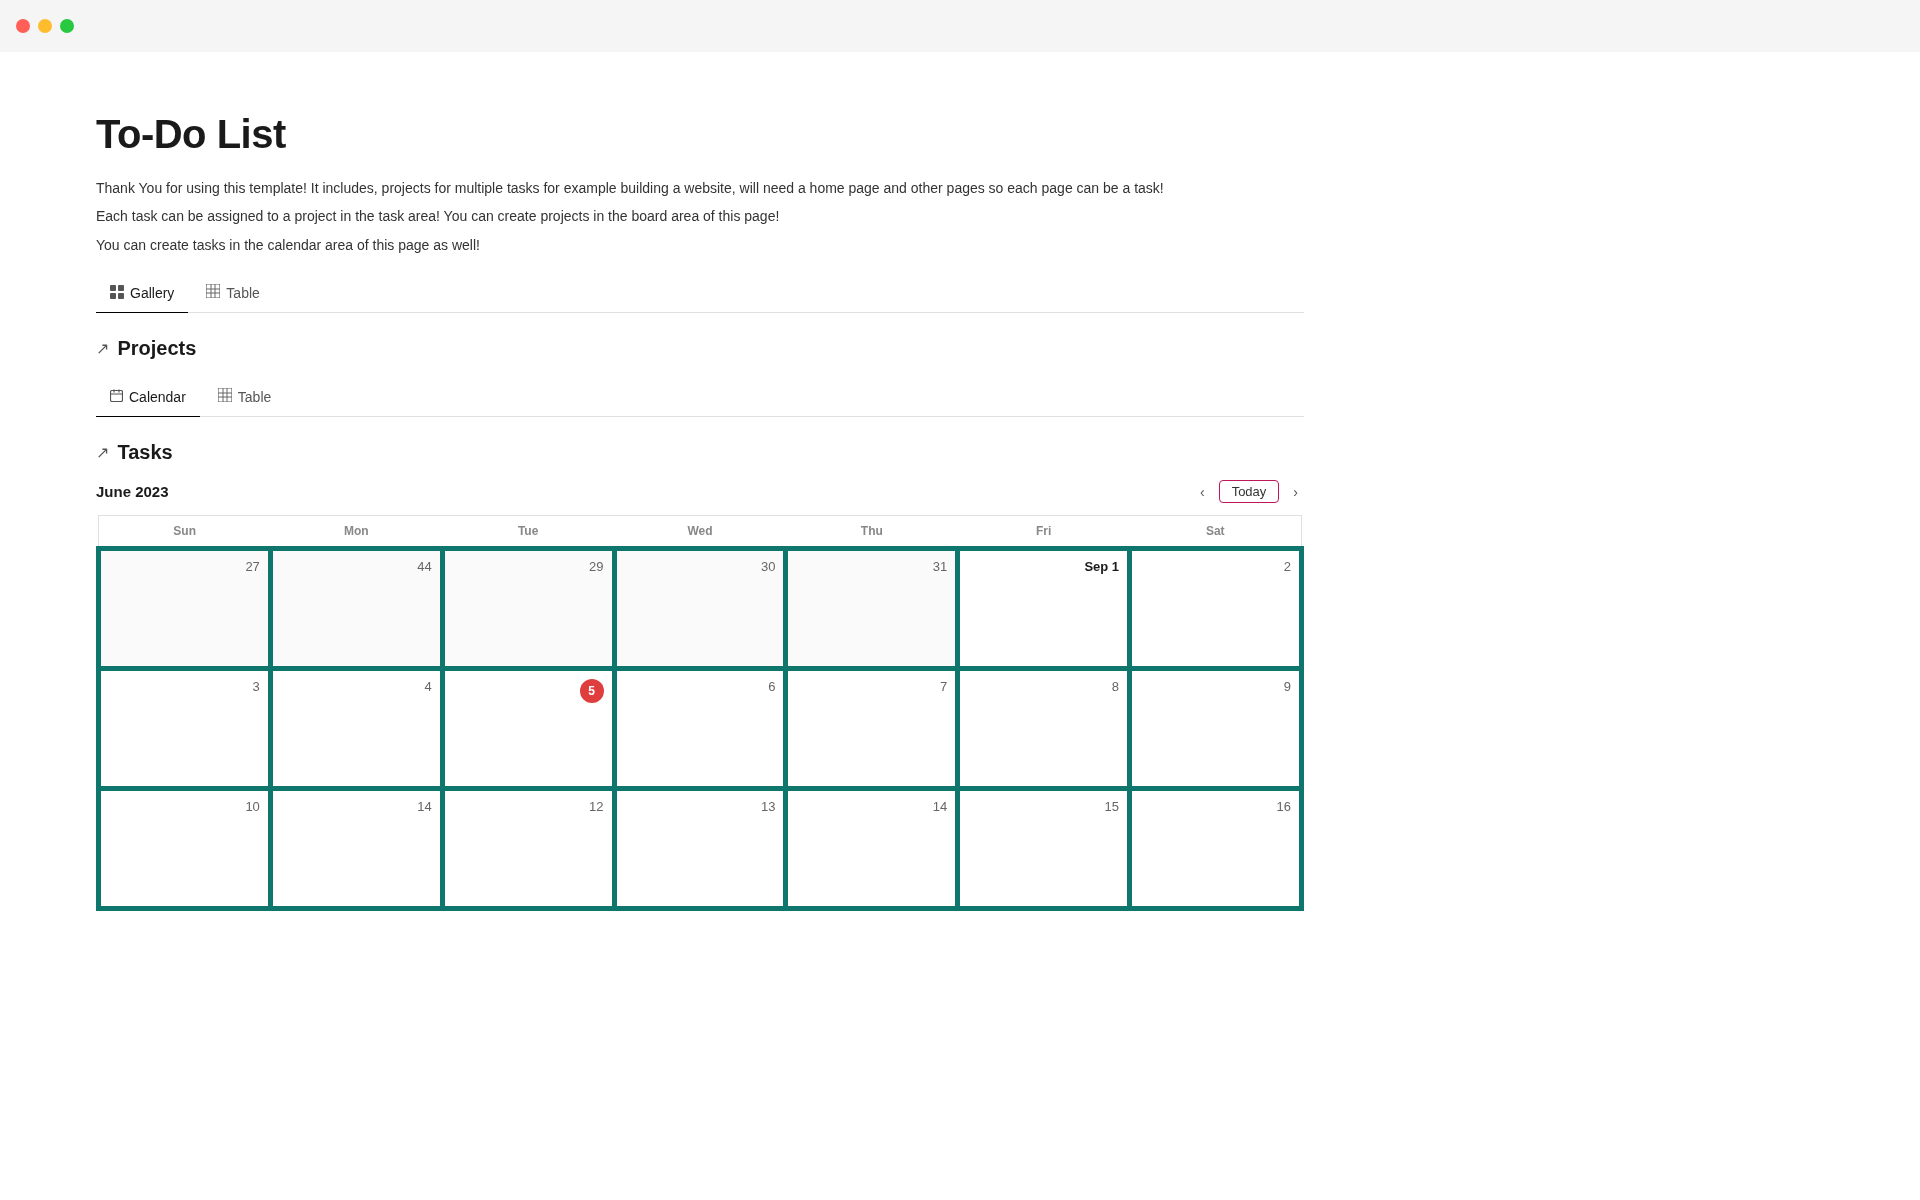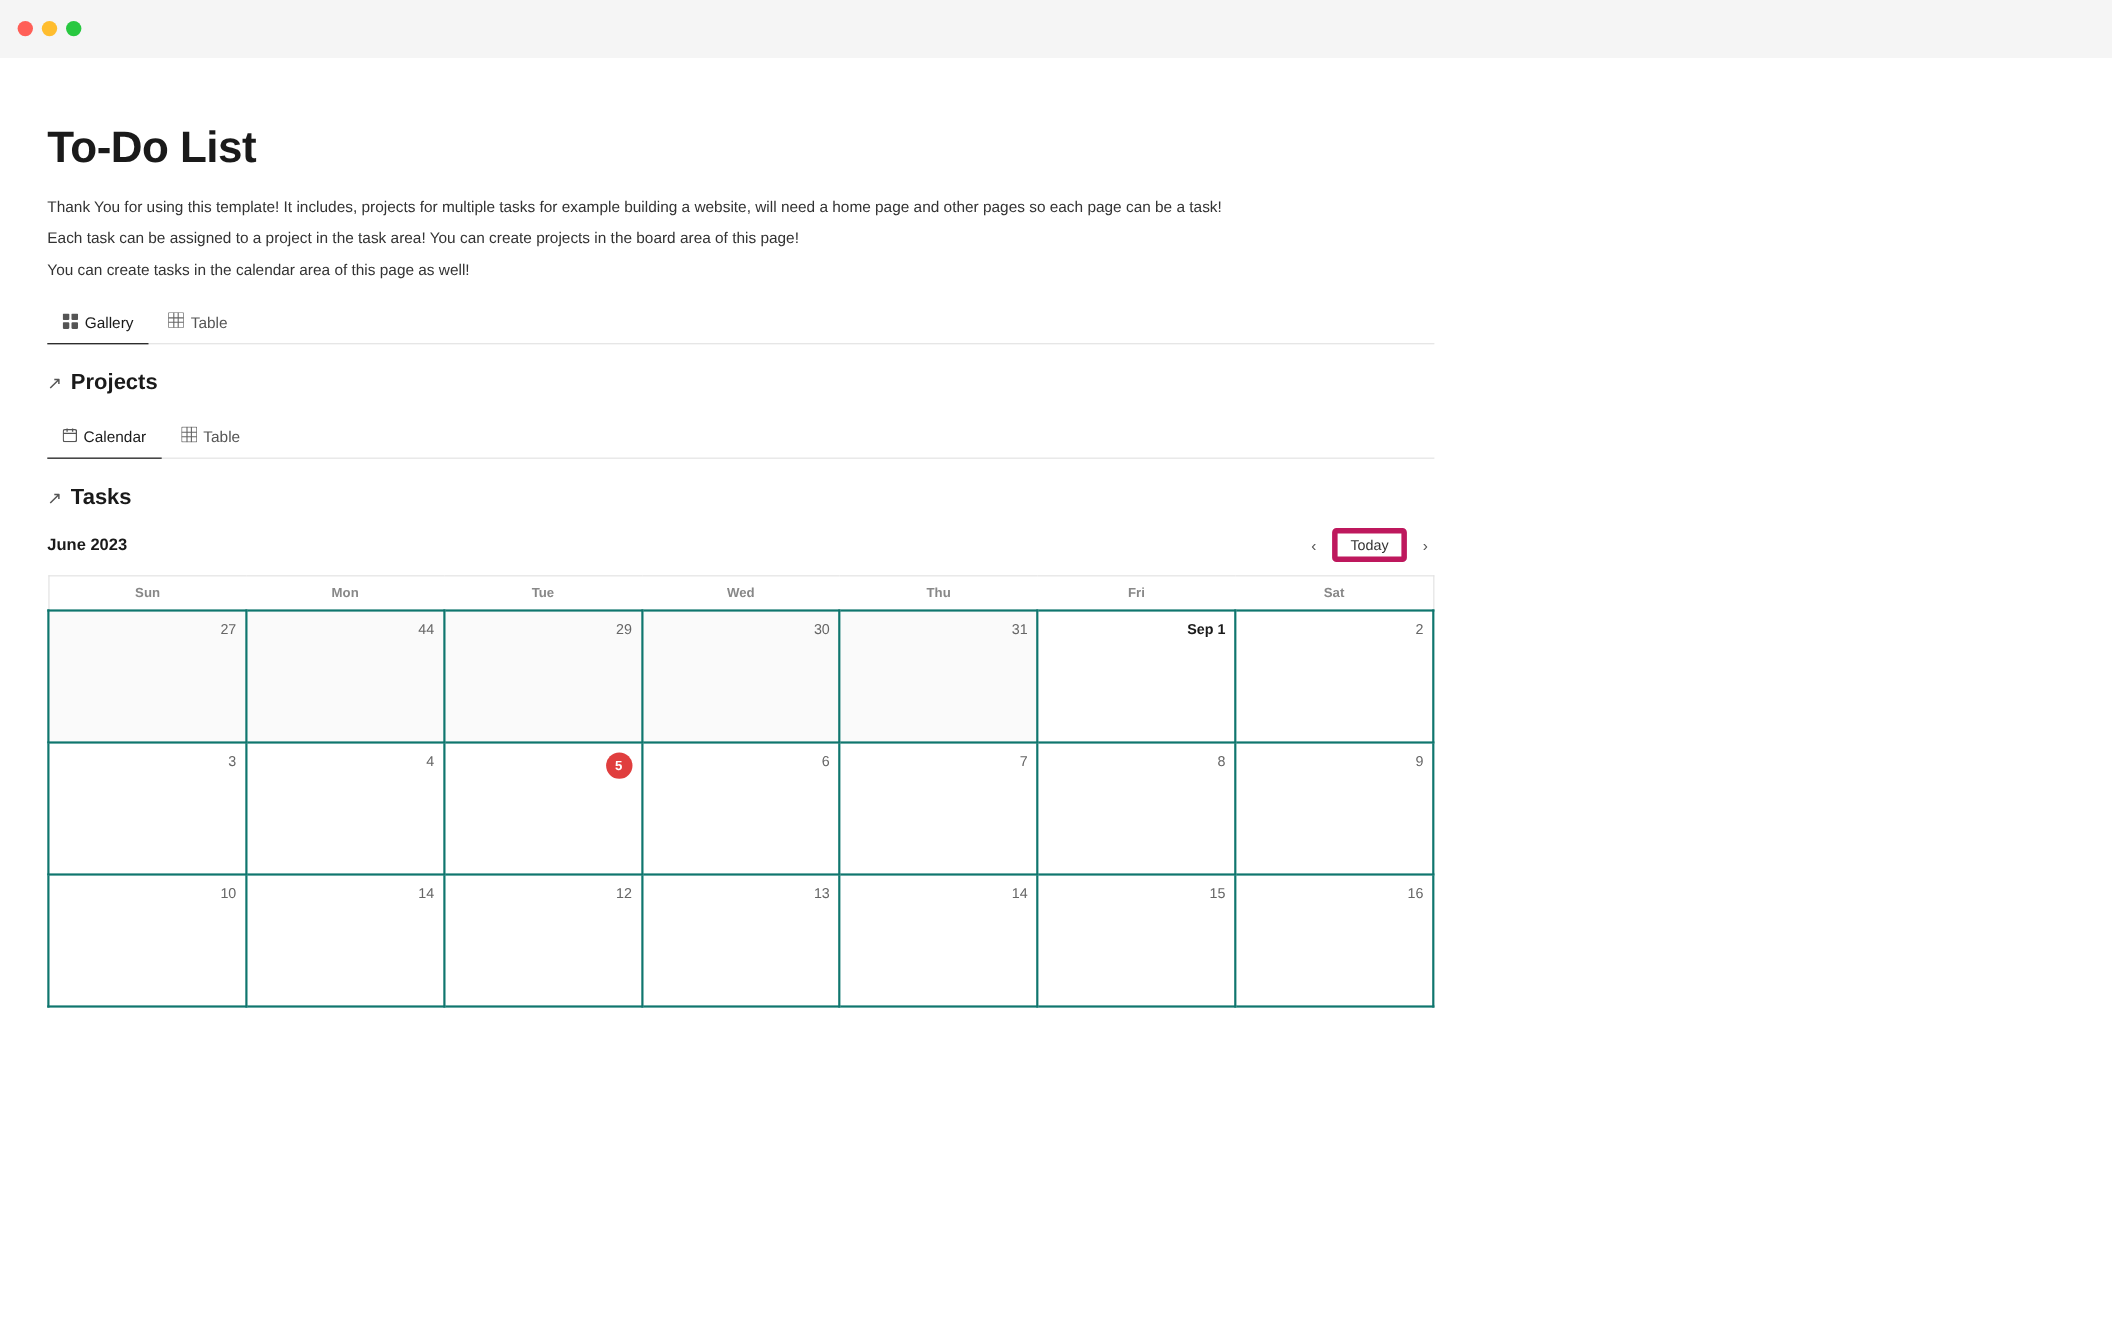--- a/index.html
+++ b/index.html
@@ -27,21 +27,21 @@
       border-radius: 50%;
       cursor: pointer;
     }
     .traffic-close { background: #ff5f57; }
     .traffic-minimize { background: #ffbd2e; }
     .traffic-maximize { background: #28c840; }
 
     
     .main-content {
       margin-top: 52px;
-      padding: 60px 96px 60px 43px;
+      padding: 60px 96px 60px 96px;
       max-width: 1400px;
     }
 
     .page-title {
       font-size: 40px;
       font-weight: 800;
       color: #1a1a1a;
       margin-bottom: 20px;
       letter-spacing: -0.5px;
     }
@@ -126,21 +126,21 @@
       background: none;
       border: none;
       cursor: pointer;
       font-size: 14px;
       color: #555;
       padding: 2px 6px;
       border-radius: 4px;
     }
     .today-btn {
       background: none;
-      border: 5px solid #be185d;
+      border: 1px solid #be185d;
       cursor: pointer;
       font-size: 13px;
       color: #333;
       padding: 3px 12px;
       border-radius: 4px;
     }
 
     .calendar-grid {
       width: 100%;
       border-collapse: collapse;
@@ -150,21 +150,21 @@
       text-align: center;
       padding: 8px 0;
       font-size: 12px;
       font-weight: 700;
       color: #888;
       border-bottom: 1px solid #e0e0e0;
       background: #fff;
     }
     .calendar-grid td {
       vertical-align: top;
-      border: 2px solid #0f766e;
+      border: 5px solid #0f766e;
       height: 120px;
       width: calc(100% / 7);
       padding: 8px;
       background: #fff;
     }
     .calendar-grid td.outside-month {
       background: #fafafa;
     }
     .day-number {
       font-size: 13px;

